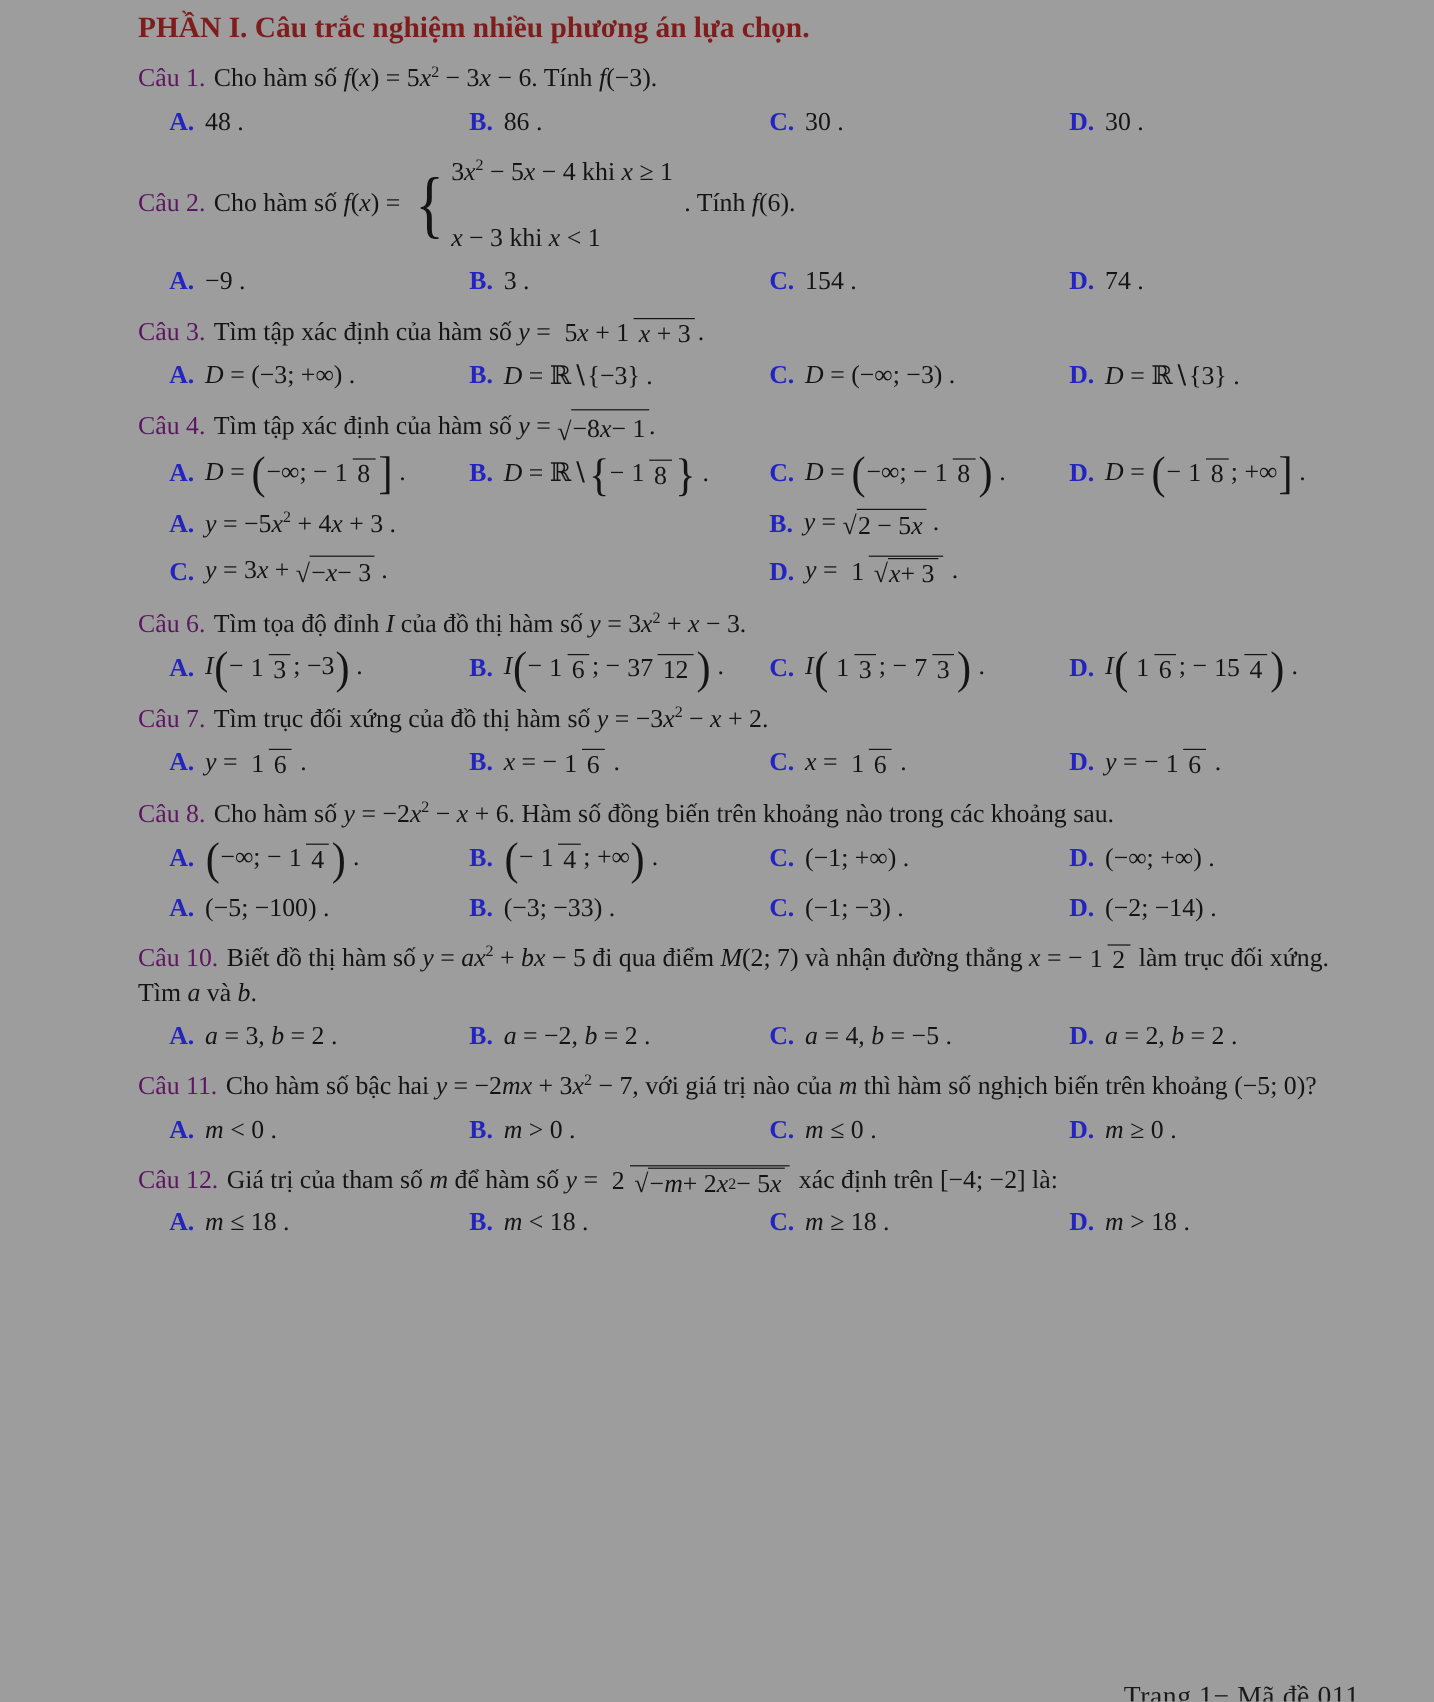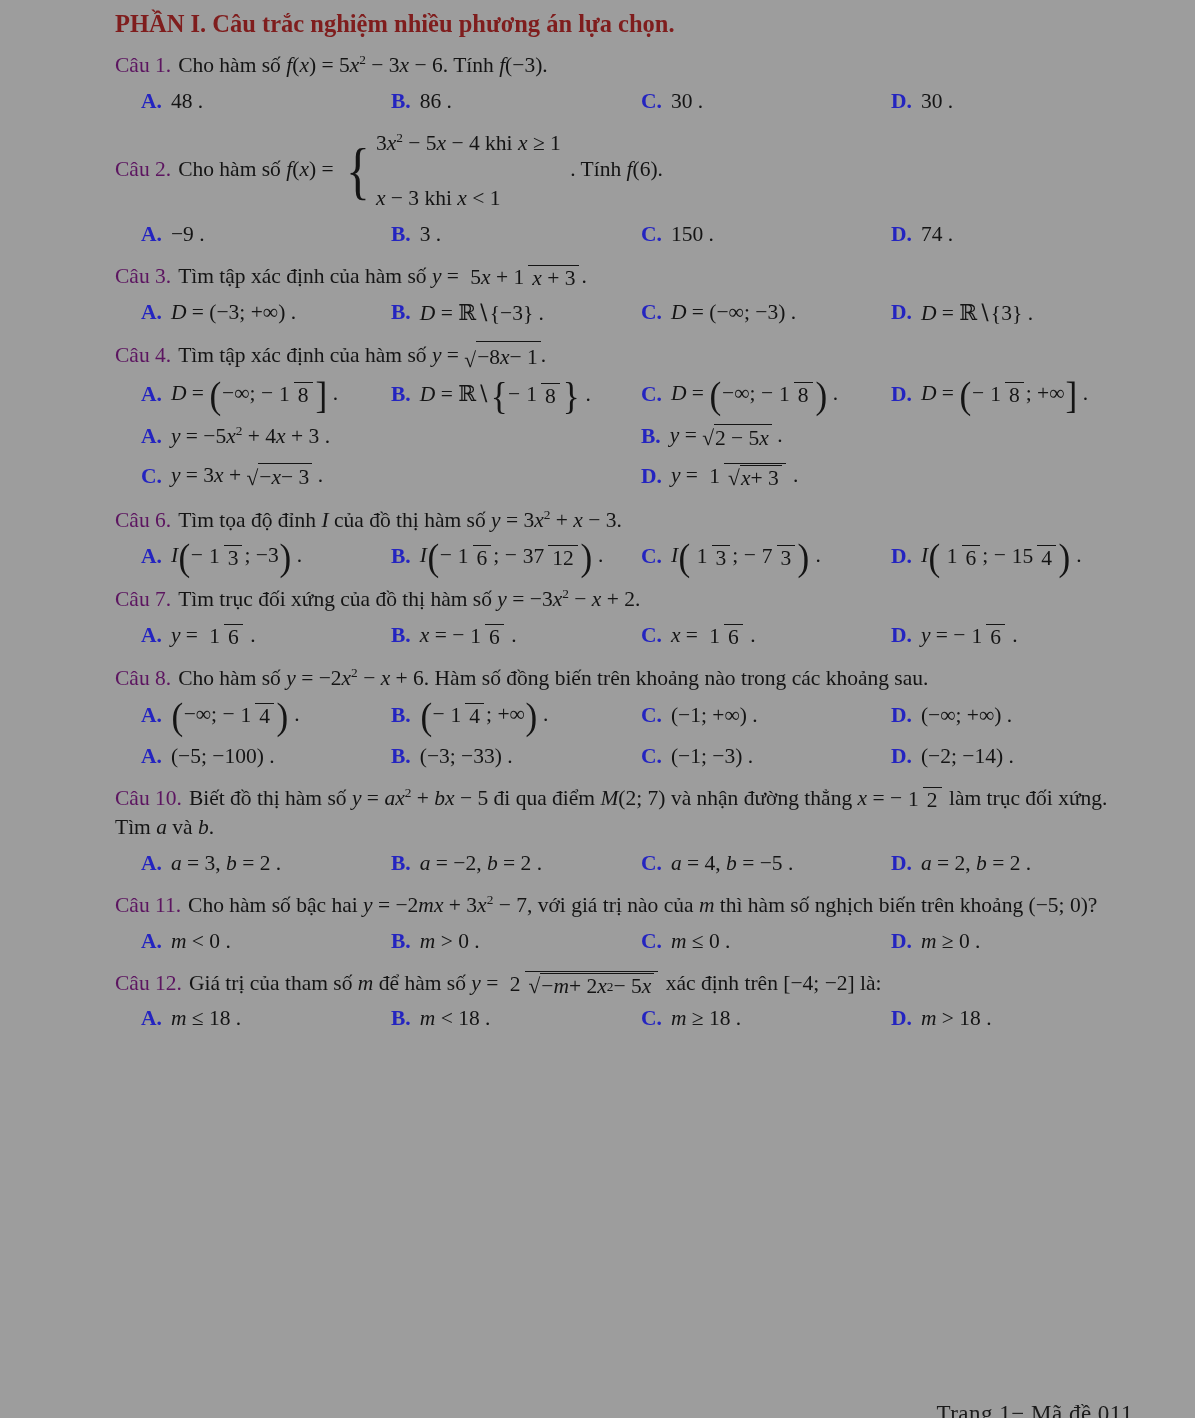--- a/index.html
+++ b/index.html
@@ -98,21 +98,21 @@
           <div class="opt">
             <span class="opt-letter">A.</span>
             <span class="opt-text">−9 .</span>
           </div>
           <div class="opt">
             <span class="opt-letter">B.</span>
             <span class="opt-text">3 .</span>
           </div>
           <div class="opt">
             <span class="opt-letter">C.</span>
-            <span class="opt-text">150 .</span>
+            <span class="opt-text">154 .</span>
           </div>
           <div class="opt">
             <span class="opt-letter">D.</span>
             <span class="opt-text">74 .</span>
           </div>
         </div>
   </div>
 
   <div class="q">
     <div class="q-head">

